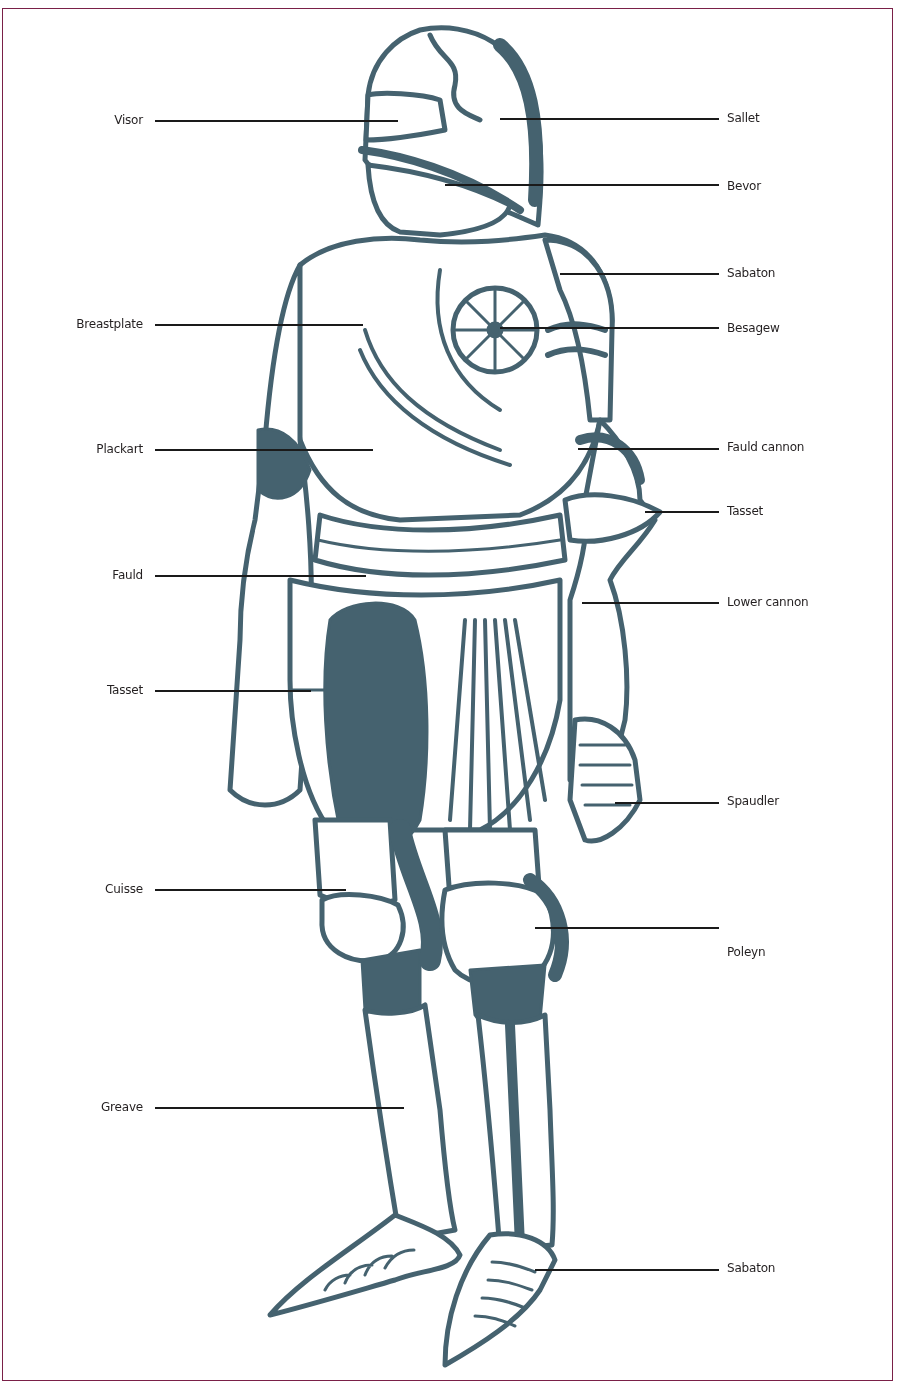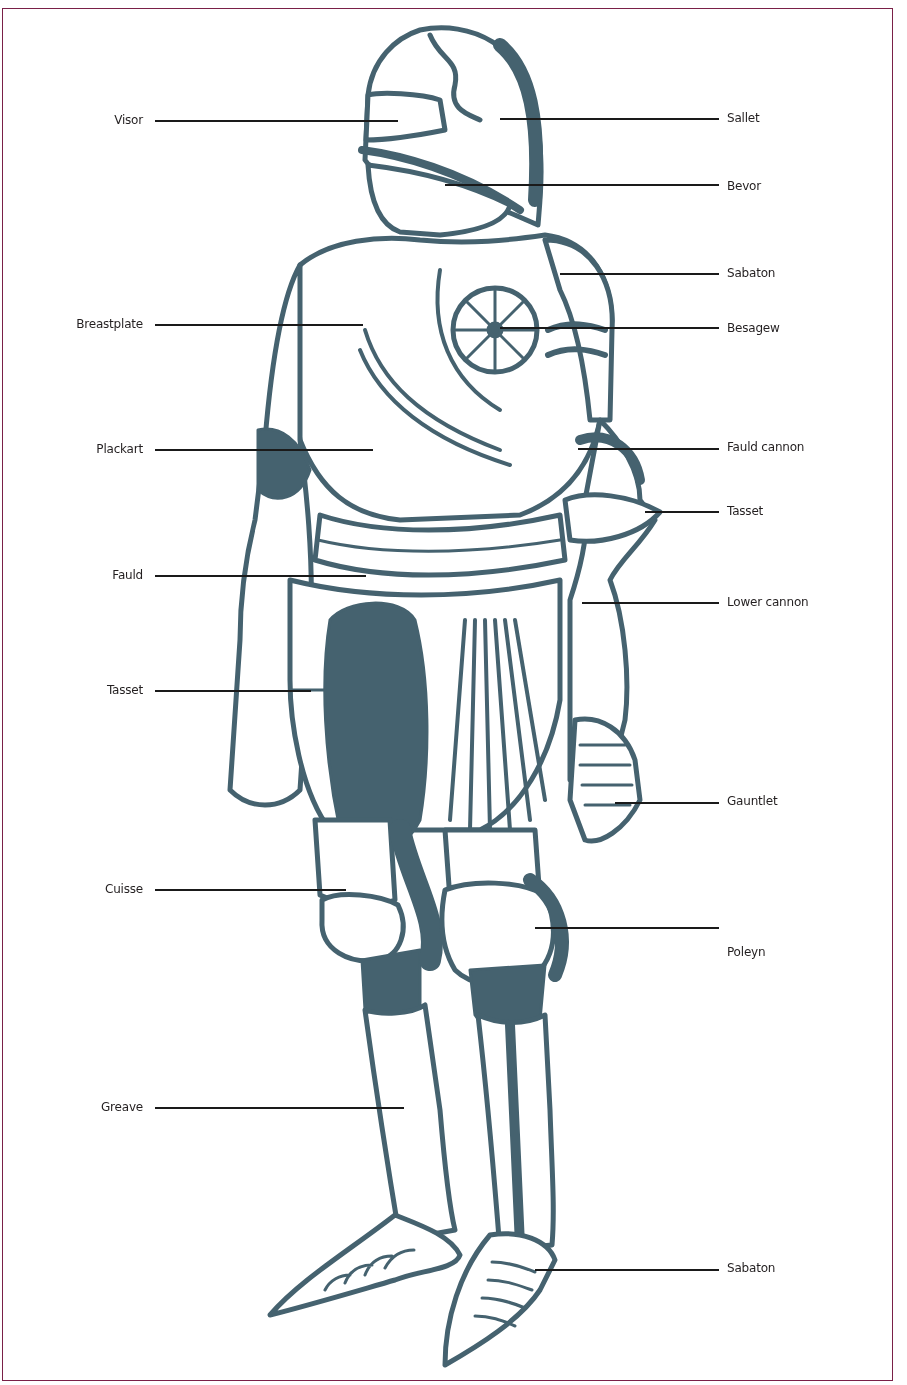--- a/index.html
+++ b/index.html
@@ -142,20 +142,20 @@
   <div class="leader" style="top:448px; left:578px; width:141px"></div>
   <div class="label right" style="top:435px">Fauld cannon</div>
 
   <div class="leader" style="top:511px; left:645px; width:74px"></div>
   <div class="label right" style="top:499px">Tasset</div>
 
   <div class="leader" style="top:602px; left:582px; width:137px"></div>
   <div class="label right" style="top:590px">Lower cannon</div>
 
   <div class="leader" style="top:802px; left:615px; width:104px"></div>
-  <div class="label right" style="top:789px">Gauntlet</div>
+  <div class="label right" style="top:789px">Spaudler</div>
 
   <div class="leader" style="top:927px; left:535px; width:184px"></div>
   <div class="label right" style="top:940px">Poleyn</div>
 
   <div class="leader" style="top:1269px; left:535px; width:184px"></div>
   <div class="label right" style="top:1256px">Sabaton</div>
 </div>
 
 </body></html>

